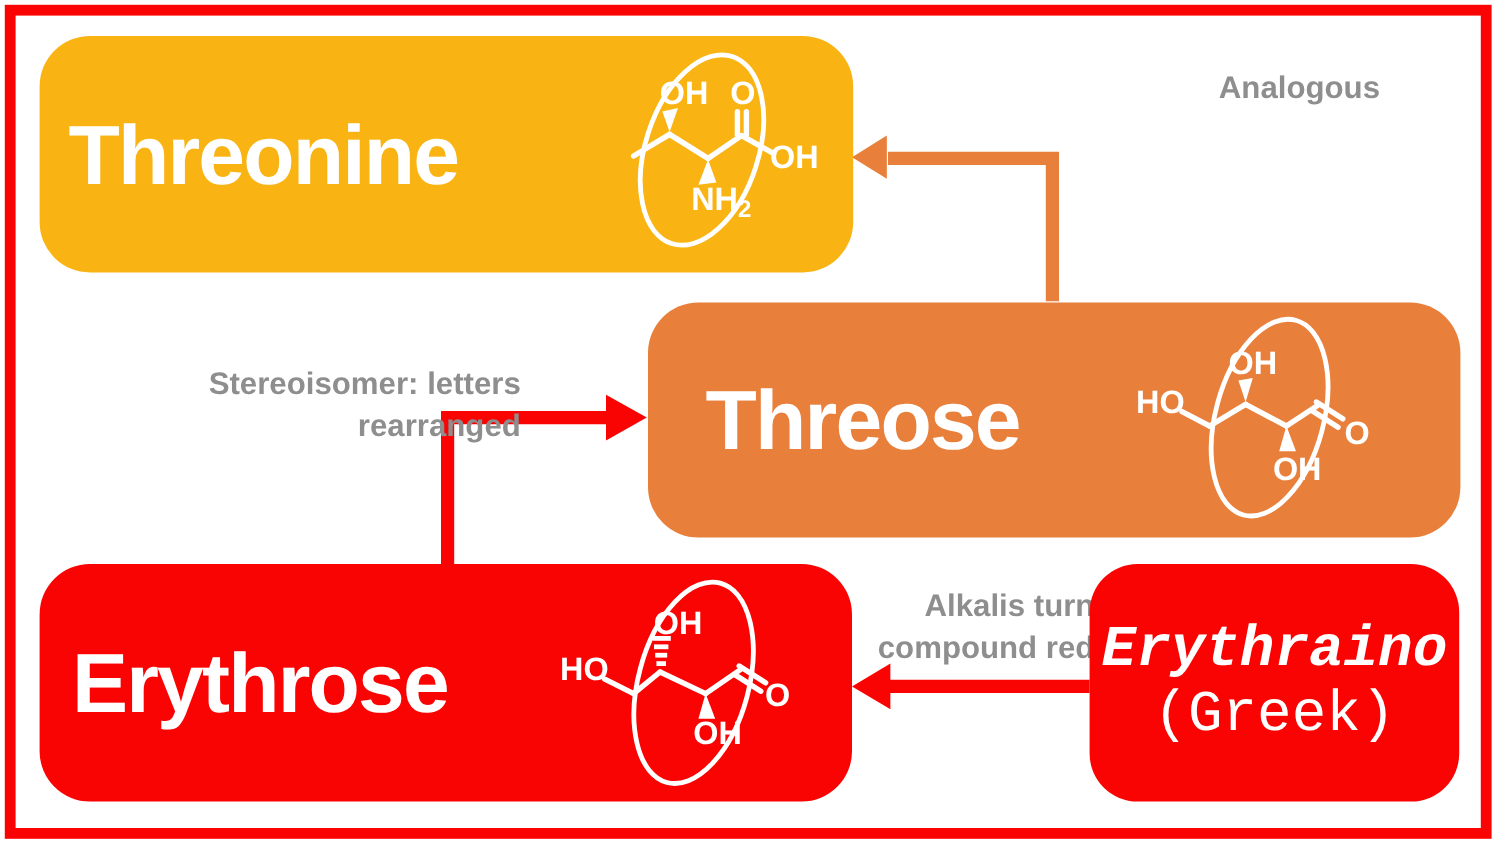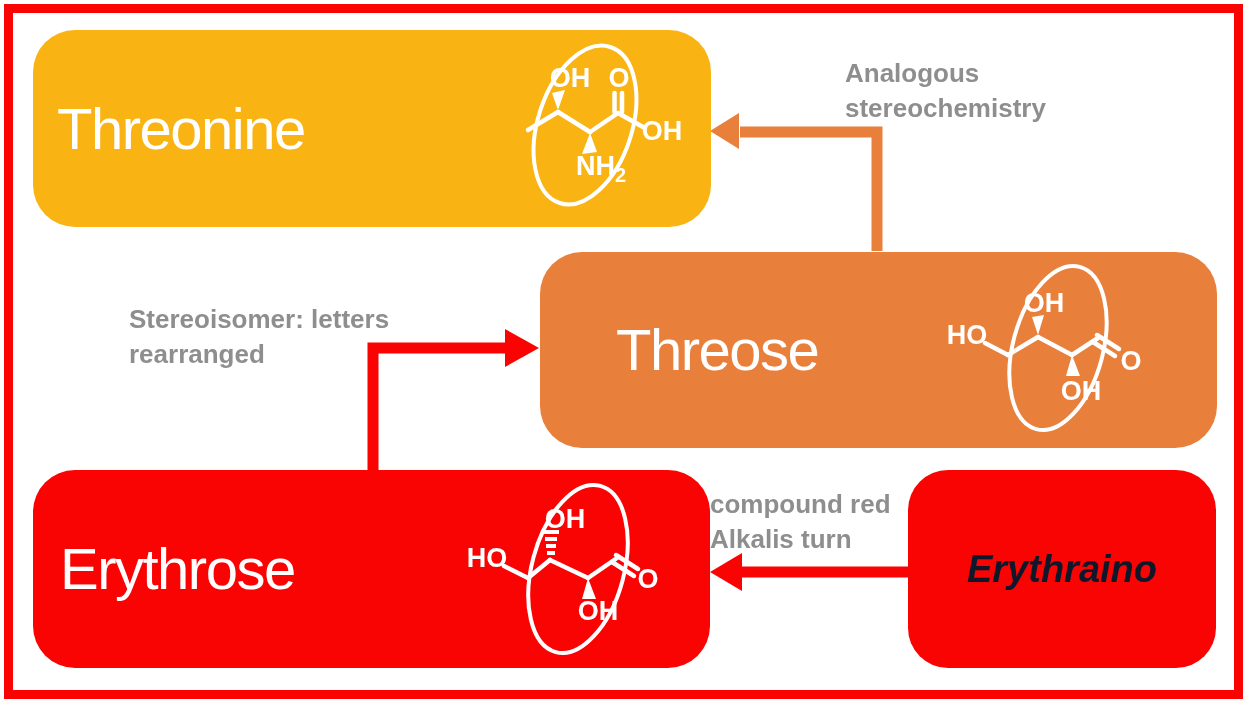--- a/index.html
+++ b/index.html
@@ -14,35 +14,35 @@
     font-family:"Liberation Sans","DejaVu Sans",sans-serif;
   }
   .frame{
     position:absolute;left:4px;top:4px;right:4px;bottom:4px;
     border:9px solid var(--red);
   }
   .box{
     position:absolute;border-radius:42px;display:flex;align-items:center;
   }
   .box .biglabel{
-    color:#ffffff;font-weight:400;font-size:58px;letter-spacing:-1.5px;
+    color:#ffffff;font-weight:700;font-size:70px;letter-spacing:-1.5px;
     white-space:nowrap;line-height:1;
   }
   #threonine-box{left:33px;top:30px;width:678px;height:197px;background:var(--yellow);padding-left:24px;box-sizing:border-box;}
-  #threose-box{left:540px;top:252px;width:677px;height:196px;background:var(--orange);padding-left:76px;box-sizing:border-box;}
+  #threose-box{left:540px;top:252px;width:677px;height:196px;background:var(--orange);padding-left:48px;box-sizing:border-box;}
   #erythrose-box{left:33px;top:470px;width:677px;height:198px;background:var(--red);padding-left:27px;box-sizing:border-box;}
   #erythraino-box{
     left:908px;top:470px;width:308px;height:198px;background:var(--red);border-radius:40px;
     flex-direction:column;justify-content:center;align-items:center;text-align:center;
   }
-  #erythraino-box .etyline{color:#0f172a;font-size:38px;line-height:54px;white-space:nowrap;}
+  #erythraino-box .etyline{color:#ffffff;font-size:48px;line-height:54px;white-space:nowrap;font-family:Liberation Mono, monospace;}
   #erythraino-box .etyword{font-weight:700;font-style:italic;}
   .annotation{
     position:absolute;color:var(--gray);font-weight:700;font-size:26px;line-height:35px;
-    text-align:left;
+    text-align:right;
   }
   #annotation-analogous{left:845px;top:56px;width:305px;}
   #annotation-stereoisomer{left:129px;top:302px;width:305px;}
   #annotation-alkalis{left:710px;top:487px;width:202px;}
   .overlay{position:absolute;left:0;top:0;width:1247px;height:703px;pointer-events:none;}
   .structsvg{position:absolute;overflow:visible;}
   .structsvg line,.structsvg path{stroke:#ffffff;stroke-width:4.5;stroke-linecap:round;fill:none;}
   .structsvg ellipse{stroke:#ffffff;stroke-width:4;fill:none;}
   .structsvg polygon{fill:#ffffff;stroke:none;}
   .structsvg .hash{stroke:#ffffff;stroke-width:4;stroke-linecap:butt;}
@@ -108,29 +108,28 @@
     <polygon points="108,77 102,59 114,57"></polygon>
     <polygon points="142,97 136,118 150,118"></polygon>
     <text x="37" y="77">HO</text>
     <text x="114" y="45">OH</text>
     <text x="151" y="133">OH</text>
     <text x="201" y="103">O</text>
   </svg>
 
   <div class="annotation" id="annotation-analogous">
     <div>Analogous</div>
-    <div>stereochemistry</div>
   </div>
   <div class="annotation" id="annotation-stereoisomer">
     <div>Stereoisomer: letters</div>
     <div>rearranged</div>
   </div>
   <div class="annotation" id="annotation-alkalis">
+    <div>Alkalis turn</div>
     <div>compound red</div>
-    <div>Alkalis turn</div>
   </div>
 
   <div class="box" id="erythrose-box">
     <span class="biglabel">Erythrose</span>
   </div>
   <svg class="structsvg" style="left:440px;top:478px;" width="240" height="188" viewBox="0 0 240 188">
     <ellipse cx="138" cy="91" rx="46" ry="86" transform="rotate(15 138 91)"></ellipse>
     <line x1="64" y1="88" x2="88" y2="100"></line>
     <line x1="88" y1="100" x2="110" y2="82"></line>
     <line x1="110" y1="82" x2="148" y2="100"></line>
@@ -143,15 +142,16 @@
     <line class="hash" x1="104" y1="54" x2="119" y2="54"></line>
     <polygon points="148,100 142,121 156,121"></polygon>
     <text x="47" y="80">HO</text>
     <text x="125" y="41">OH</text>
     <text x="158" y="133">OH</text>
     <text x="208" y="101">O</text>
   </svg>
 
   <div class="box" id="erythraino-box">
     <div class="etyline etyword">Erythraino</div>
+    <div class="etyline">(Greek)</div>
   </div>
 
 </div>
 
 </body></html>

